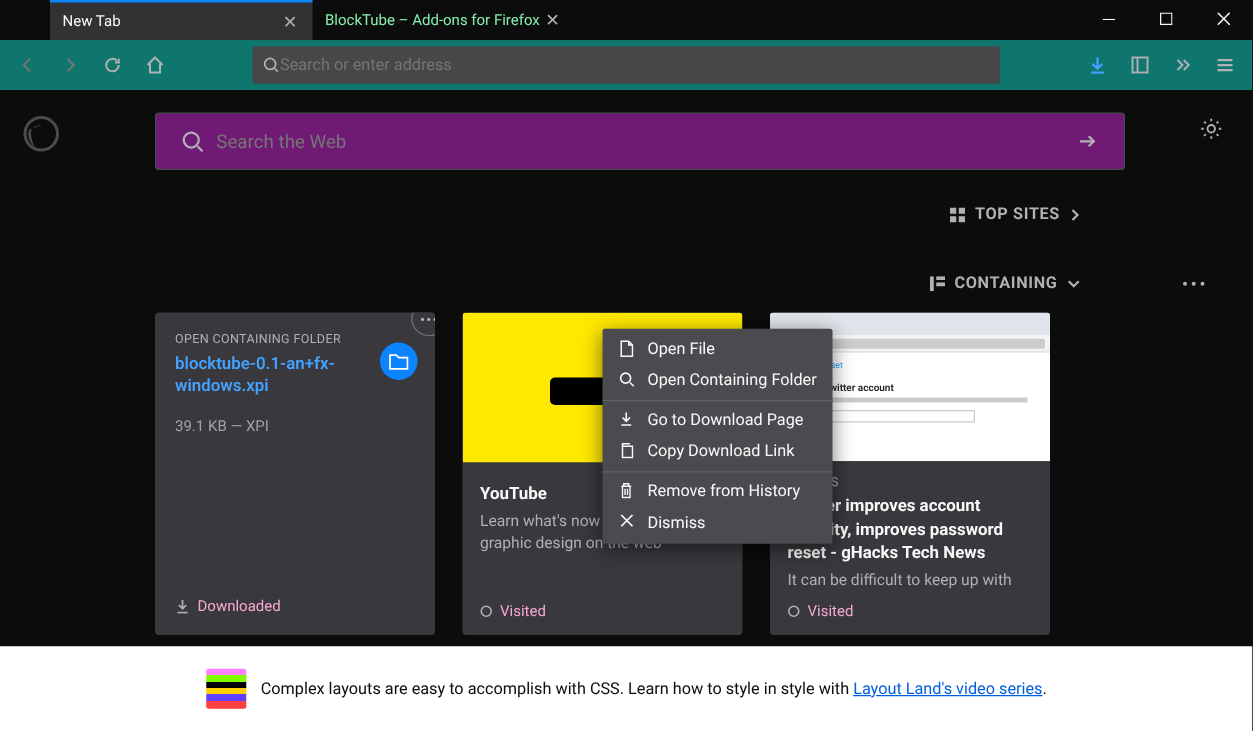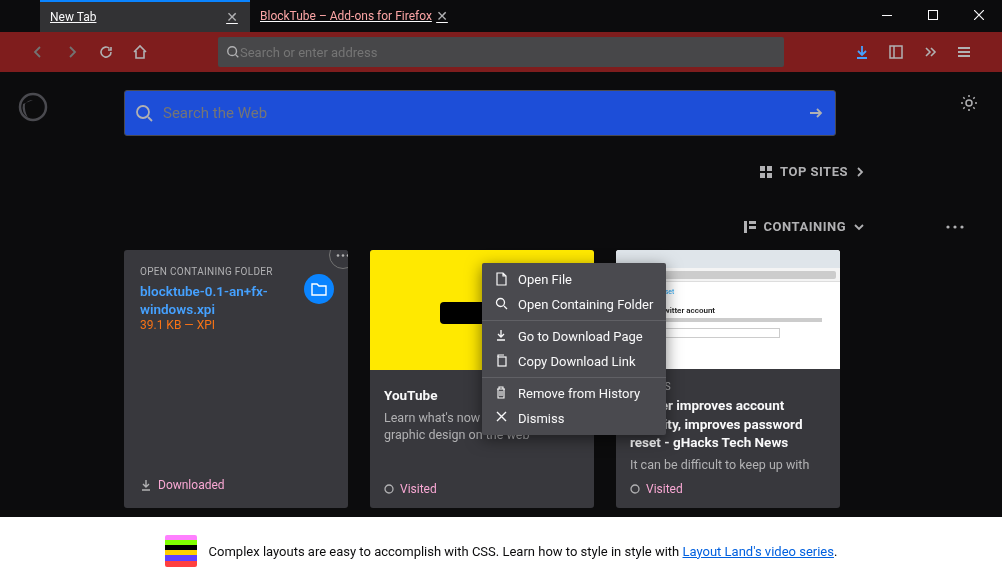--- a/index.html
+++ b/index.html
@@ -1,43 +1,43 @@
 <!DOCTYPE html>
 <html><head>
 <meta charset="utf-8">
 <style>
 * { margin: 0; padding: 0; box-sizing: border-box; font-family: -apple-system, BlinkMacSystemFont, "Segoe UI", Roboto, sans-serif; }
 body { width: 1002px; height: 585px; background: #0c0c0d; color: #f9f9fa; overflow: hidden; position: relative; }
 
 
 .titlebar { height: 32px; background: #0c0c0d; display: flex; align-items: flex-start; }
 .tabs { display: flex; height: 32px; padding-left: 40px; }
-.tab { display: flex; align-items: center; height: 32px; padding: 0 10px; font-size: 12px; min-width: 210px; position: relative; cursor: pointer; text-decoration: underline; }
+.tab { display: flex; align-items: center; height: 32px; padding: 0 10px; font-size: 12px; min-width: 210px; position: relative; cursor: pointer; }
 .tab.active { background: #323234; border-top: 2px solid #0a84ff; }
 .tab-title { flex: 1; white-space: nowrap; overflow: hidden; text-overflow: ellipsis; color: #f9f9fa; }
-.tab:not(.active) .tab-title { color: #fca5a5; }
+.tab:not(.active) .tab-title { color: #86efac; }
 .tab-close { width: 16px; height: 16px; display: flex; align-items: center; justify-content: center; color: #b1b1b3; font-size: 14px; }
 .window-controls { margin-left: auto; display: flex; height: 30px; }
 .win-btn { width: 46px; height: 30px; display: flex; align-items: center; justify-content: center; color: #f9f9fa; }
 
 
-.toolbar { height: 40px; background: #7f1d1d; display: flex; align-items: center; padding: 0 22px; gap: 2px; }
+.toolbar { height: 40px; background: #0f766e; display: flex; align-items: center; padding: 0 6px; gap: 2px; }
 .tool-btn { width: 32px; height: 32px; display: flex; align-items: center; justify-content: center; color: #b1b1b3; border-radius: 2px; }
 .tool-btn.disabled { color: #737373; }
 .tool-btn.blue { color: #45a1ff; }
 .urlbar { flex: 1; height: 30px; background: #474749; border-radius: 2px; display: flex; align-items: center; padding: 0 8px; margin: 0 60px 0 60px; }
 .urlbar input { flex: 1; background: transparent; border: none; outline: none; color: #b1b1b3; font-size: 13px; }
 
 
 .content { height: 445px; overflow: hidden; position: relative; padding: 18px 0 0 0; }
 .fx-icon { position: absolute; left: 18px; top: 92px; width: 30px; height: 30px; }
 .gear { position: absolute; right: 24px; top: 94px; color: #b1b1b3; }
 .main { margin-left: 124px; width: 740px; }
 
-.searchbox { width: 712px; height: 46px; background: #1d4ed8; border: 1px solid #4a4a4f; border-radius: 3px; display: flex; align-items: center; padding: 0 10px; }
+.searchbox { width: 776px; height: 46px; background: #701a75; border: 1px solid #4a4a4f; border-radius: 3px; display: flex; align-items: center; padding: 0 20px; }
 .searchbox input { flex: 1; background: transparent; border: none; outline: none; color: #b1b1b3; font-size: 15px; margin-left: 10px; }
 
 .section-header { display: flex; align-items: center; margin-top: 28px; color: #b1b1b3; font-size: 13px; font-weight: 700; letter-spacing: 0.5px; justify-content: flex-end; }
 .section-header .ico { margin-right: 8px; }
 .section-header .chev { margin-left: 8px; }
 .section-header.highlights { margin-top: 12px; }
 .section-dots { position: absolute; right: 38px; color: #b1b1b3; }
 
 .cards { display: flex; gap: 22px; margin-top: 16px; position: relative; }
 .card { width: 224px; height: 258px; background: #38383d; border-radius: 3px; overflow: hidden; display: flex; flex-direction: column; position: relative; }
@@ -45,21 +45,21 @@
 .card-body { padding: 12px 14px; flex: 1; display: flex; flex-direction: column; }
 .card-site { font-size: 10px; color: #b1b1b3; text-transform: uppercase; letter-spacing: 0.3px; }
 .card-title { font-size: 13.5px; font-weight: 700; color: #f9f9fa; margin-top: 4px; line-height: 1.35; }
 .card-desc { font-size: 12.5px; color: #b1b1b3; margin-top: 6px; line-height: 1.35; }
 .card-footer { margin-top: auto; font-size: 12px; color: #f9a8d4; display: flex; align-items: center; gap: 6px; padding-top: 8px; }
 
 
 .card.download .card-body { padding: 16px 16px; }
 .dl-label { font-size: 10px; color: #b1b1b3; letter-spacing: 0.3px; }
 .dl-filename { color: #45a1ff; font-size: 13.5px; font-weight: 600; margin-top: 6px; word-break: break-word; line-height: 1.3; }
-.dl-meta { font-size: 12px; color: #f97316; margin-top: 0; }
+.dl-meta { font-size: 12px; color: #a3a3a3; margin-top: 16px; }
 .dl-badge { position: absolute; right: 14px; top: 24px; width: 30px; height: 30px; background: #0a84ff; border-radius: 50%; display: flex; align-items: center; justify-content: center; }
 
 .card-dots { position: absolute; right: -9px; top: -9px; width: 28px; height: 28px; border: 1px solid #737373; border-radius: 50%; background: #38383d; display: flex; align-items: center; justify-content: center; color: #b1b1b3; z-index: 5; }
 
 
 .thumb-yellow { background: #ffe900; width: 100%; height: 100%; position: relative; }
 .thumb-yellow::after { content:""; position:absolute; right:0; top:24px; width:44px; height:44px; background:#000; border-radius: 8px 0 0 8px; }
 .thumb-yellow::before { content:""; position:absolute; left:70px; top:52px; width:60px; height:22px; background:#000; border-radius:4px; }
 .thumb-twitter { background: #fff; width:100%; height:100%; position:relative; }
 .thumb-twitter .chrome { height:18px; background:#dfe5ea; }

